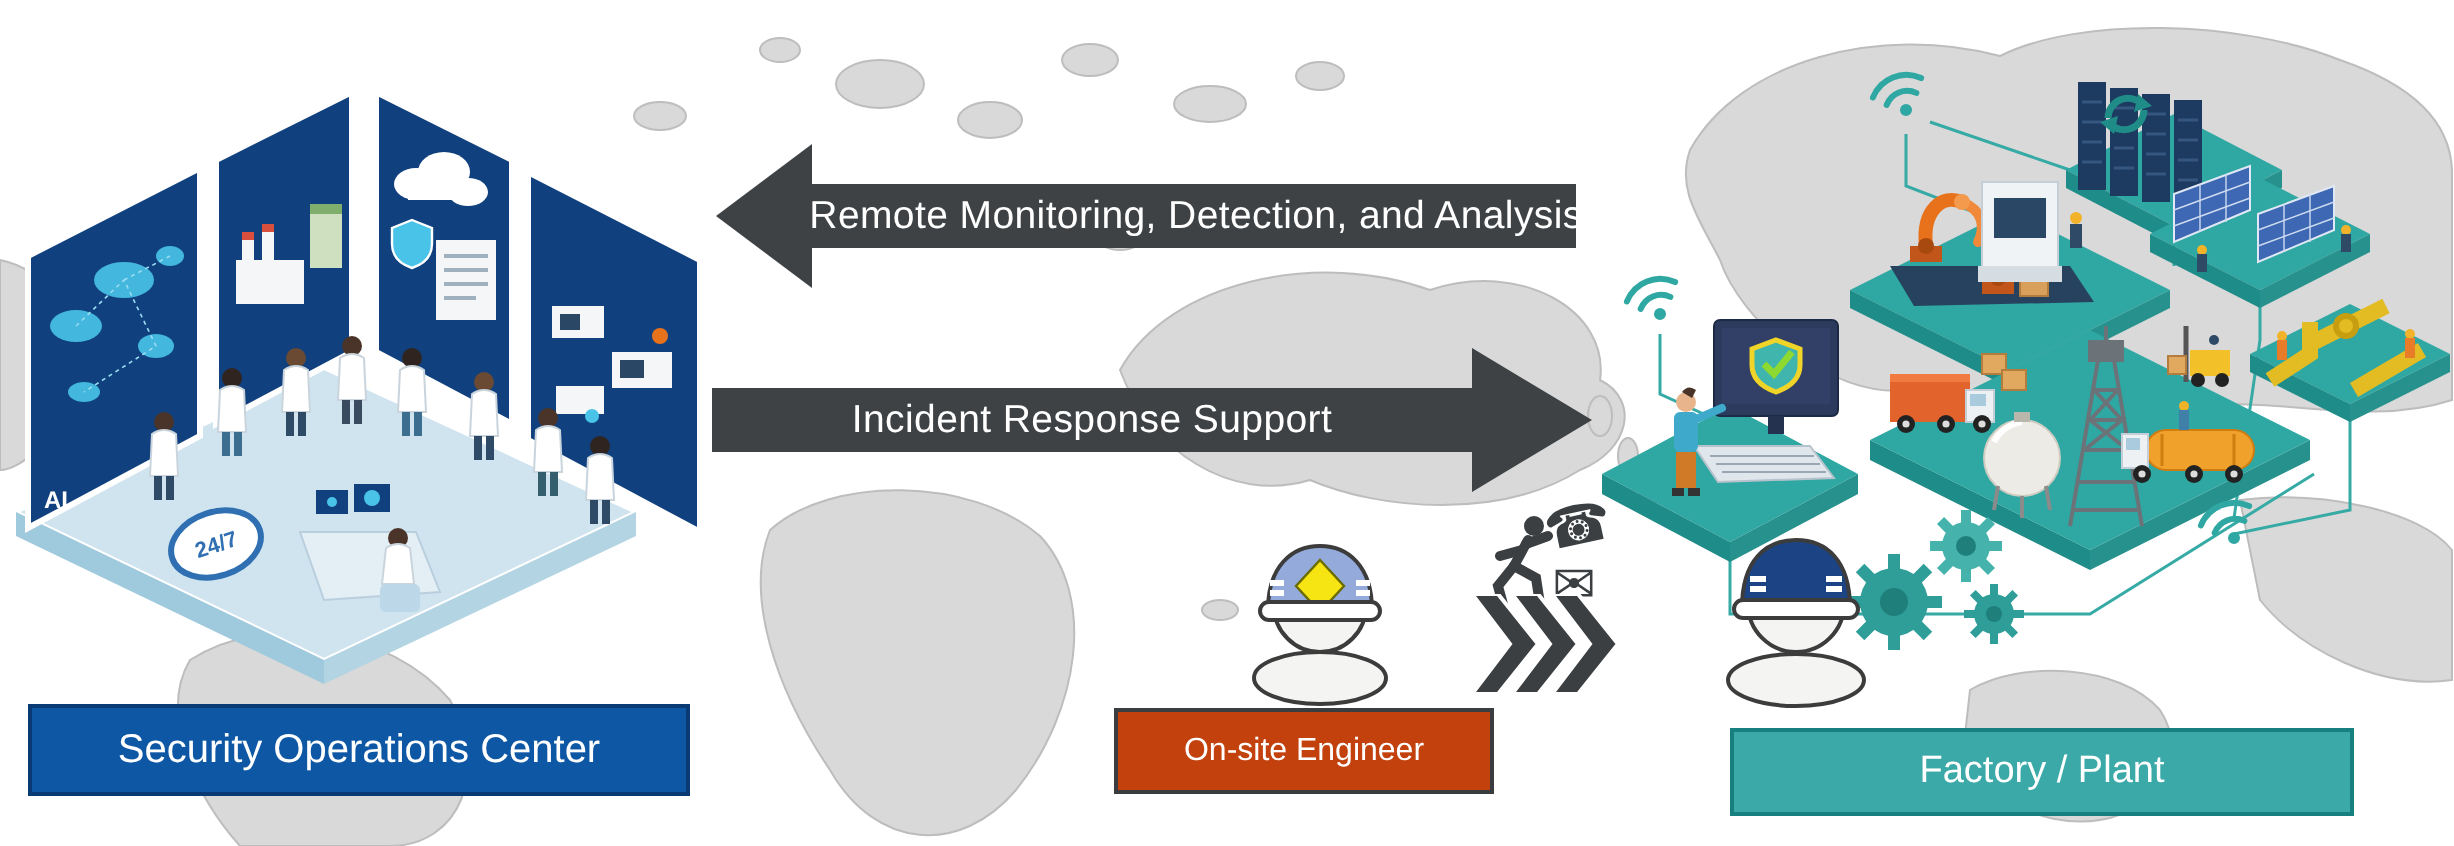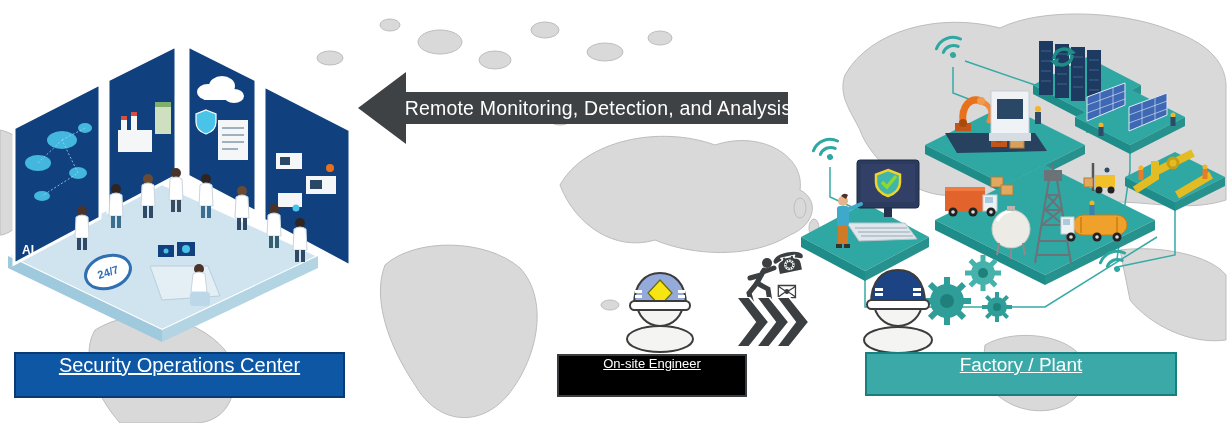--- a/index.html
+++ b/index.html
@@ -14,26 +14,26 @@
   .arrow-text {
     position:absolute; inset:0; display:flex; align-items:center; justify-content:center;
     color:#ffffff; font-size:19.5px; letter-spacing:.2px; white-space:nowrap;
   }
   #arrow-remote { left:352px; top:66px; width:440px; height:84px;text-decoration:underline; }
   #arrow-remote .arrow-text { padding-left:52px; }
   #arrow-incident { left:352px; top:170px; width:448px; height:80px; }
   #arrow-incident .arrow-text { padding-right:60px; }
   
   .name-label {
-    position:absolute; display:flex; align-items:flex-start; justify-content:center;
-    color:#fff; box-sizing:border-box; white-space:nowrap;text-decoration:underline;
+    position:absolute; display:flex; align-items:center; justify-content:center;
+    color:#fff; box-sizing:border-box; white-space:nowrap;
   }
   #soc-label     { left:14px;  top:352px; width:331px; height:46px; background:#0e57a5; border:2px solid #0a3a74; font-size:20px; }
-  #onsite-label  { left:557px; top:354px; width:190px; height:43px; background:#000000; border:2px solid #3a3d40; font-size:13px; }
-  #factory-label { left:865px; top:352px; width:312px; height:44px; background:#3aa9a7; border:2px solid #17807e; font-size:19px; }
+  #onsite-label  { left:557px; top:354px; width:190px; height:43px; background:#c2410c; border:2px solid #3a3d40; font-size:16px; }
+  #factory-label { left:865px; top:364px; width:312px; height:44px; background:#3aa9a7; border:2px solid #17807e; font-size:19px; }
 </style>
 </head>
 <body>
 
 <div class="stage">
 
   <svg class="layer" style="left:0;top:0" width="1227" height="423" viewBox="0 0 1227 423">
     <g fill="#d9d9d9" stroke="#bdbdbd" stroke-width="1">
       <path d="M 845 75 C 870 30 940 12 1000 28 C 1040 8 1120 10 1170 30 C 1205 42 1225 60 1226 85 L 1226 200 C 1180 215 1130 195 1090 205 C 1040 218 990 190 955 195 C 915 200 870 160 860 130 C 850 110 838 95 845 75 Z"></path>
       <path d="M 1120 250 C 1160 245 1210 255 1226 275 L 1226 340 C 1190 345 1150 325 1130 300 Z"></path>
@@ -477,20 +477,26 @@
     </g>
   </svg>
 
   <div class="arrow" id="arrow-remote">
     <svg width="440" height="84" viewBox="0 0 440 84">
       <polygon points="6,42 54,6 54,26 436,26 436,58 54,58 54,78" fill="#3e4245"></polygon>
     </svg>
     <span class="arrow-text">Remote Monitoring, Detection, and Analysis</span>
   </div>
 
+  <div class="arrow" id="arrow-incident">
+    <svg width="448" height="80" viewBox="0 0 448 80">
+      <polygon points="4,24 384,24 384,4 444,40 384,76 384,56 4,56" fill="#3e4245"></polygon>
+    </svg>
+    <span class="arrow-text">Incident Response Support</span>
+  </div>
 
   <svg class="layer" style="left:614px;top:253px" width="92" height="100" viewBox="0 0 92 100">
     <ellipse cx="46" cy="86" rx="33" ry="13" fill="#f4f4f2" stroke="#3c3c3c" stroke-width="2"></ellipse>
     <circle cx="46" cy="50" r="23" fill="#f4f4f2" stroke="#3c3c3c" stroke-width="2"></circle>
     <path d="M 20 52 C 20 30 32 20 46 20 C 60 20 72 30 72 52 Z" fill="#93aadb" stroke="#3c3c3c" stroke-width="2"></path>
     <polygon points="46,27 58,40 46,53 34,40" fill="#f7e413" stroke="#6b6b00" stroke-width="1.2"></polygon>
     <rect x="21" y="37" width="7" height="3" fill="#ffffff"></rect>
       <rect x="21" y="42" width="7" height="3" fill="#ffffff"></rect>
     <rect x="64" y="37" width="7" height="3" fill="#ffffff"></rect>
       <rect x="64" y="42" width="7" height="3" fill="#ffffff"></rect>

